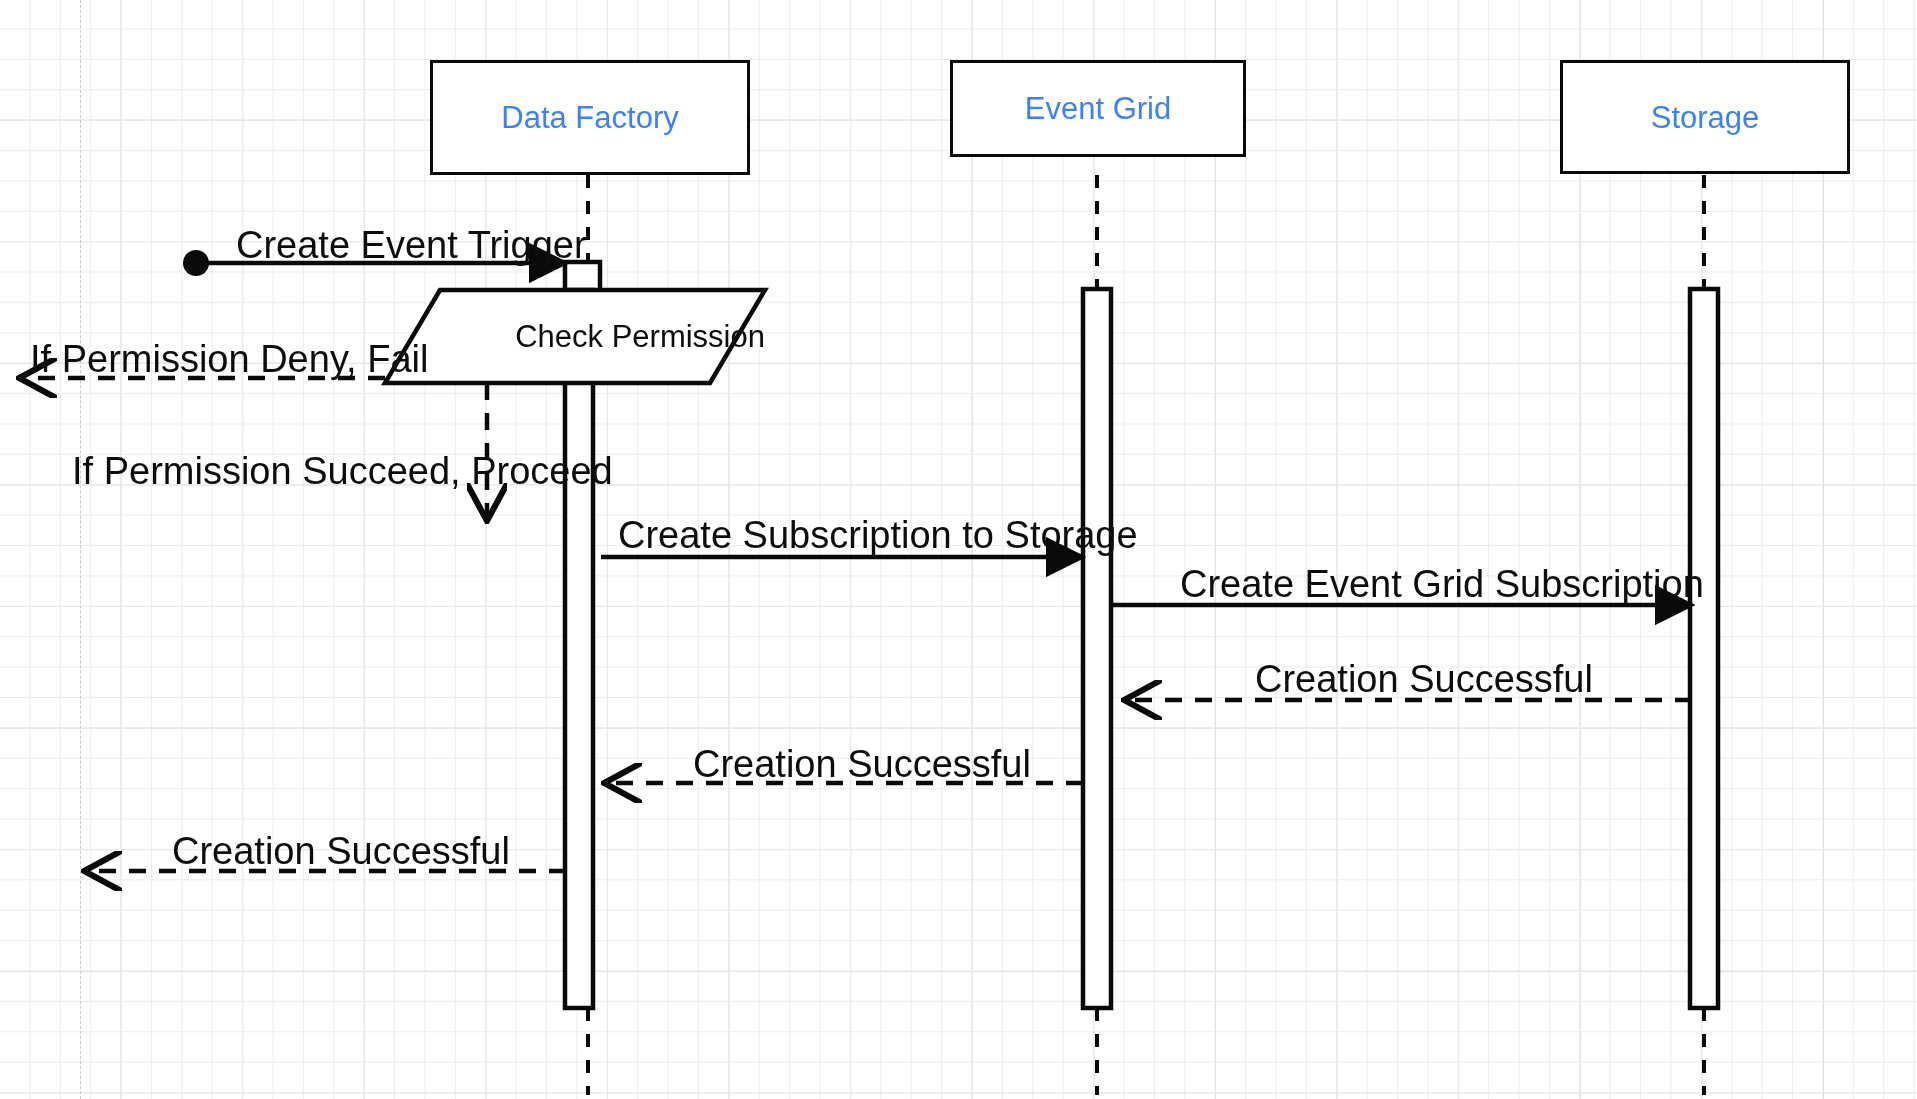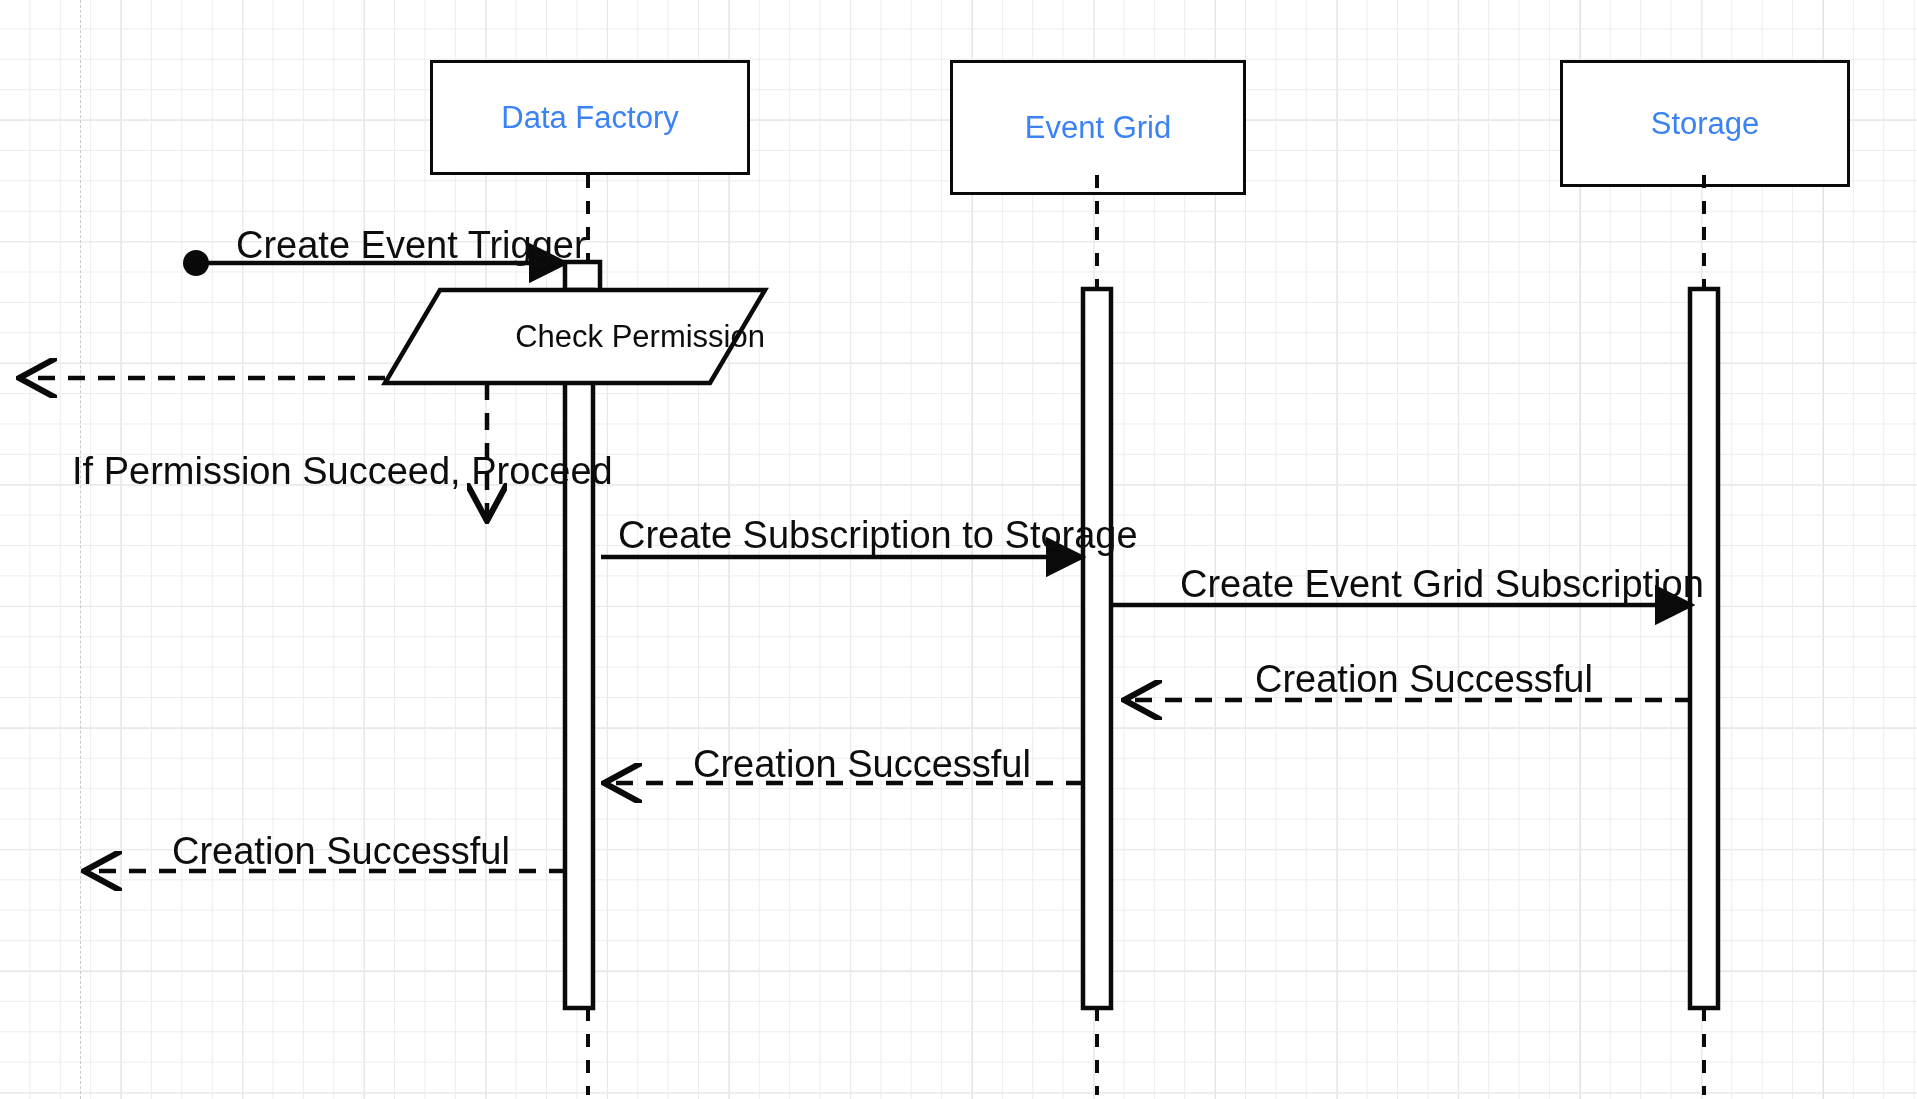--- a/index.html
+++ b/index.html
@@ -83,25 +83,25 @@
 <body>
 
 <div id="canvas">
 
   <div class="page-guide" style="left:80px;"></div>
 
   <div class="lifeline-box" style="left:430px; top:60px; width:320px; height:115px;">
     <span class="lifeline-box-label">Data Factory</span>
   </div>
 
-  <div class="lifeline-box" style="left:950px; top:60px; width:296px; height:135px;">
+  <div class="lifeline-box" style="left:950px; top:60px; width:296px; height:97px;">
     <span class="lifeline-box-label">Event Grid</span>
   </div>
 
-  <div class="lifeline-box" style="left:1560px; top:60px; width:290px; height:127px;">
+  <div class="lifeline-box" style="left:1560px; top:60px; width:290px; height:114px;">
     <span class="lifeline-box-label">Storage</span>
   </div>
 
   <svg id="diagram-svg" viewBox="0 0 1917 1099" xmlns="http://www.w3.org/2000/svg">
     <defs>
       <marker id="filled-arrow-r" viewBox="0 0 12 12" refX="11" refY="6" markerWidth="9" markerHeight="9" orient="auto-start-reverse">
         <path d="M 0 0 L 12 6 L 0 12 z" fill="#0a0a0a"></path>
       </marker>
       <marker id="open-arrow" viewBox="0 0 14 14" refX="12" refY="7" markerWidth="9" markerHeight="9" orient="auto-start-reverse">
         <path d="M 0 0 L 13 7 L 0 14" fill="none" stroke="#0a0a0a" stroke-width="2.1" stroke-linecap="square" stroke-linejoin="miter"></path>
@@ -144,20 +144,21 @@
 
     <line x1="566" y1="871" x2="87" y2="871" stroke="#0a0a0a" stroke-width="4.5" stroke-dasharray="17 13" marker-end="url(#open-arrow)"></line>
   </svg>
 
   <div class="note-shape" style="left:385px; top:290px; width:380px; height:93px;">
     <span class="note-label">Check Permission</span>
   </div>
 
   <div class="msg-label" style="left:236px; top:226px;">Create Event Trigger</div>
 
+  <div class="msg-label" style="left:30px; top:340px;">If Permission Deny, Fail</div>
 
   <div class="msg-label" style="left:72px; top:452px;">If Permission Succeed, Proceed</div>
 
   <div class="msg-label" style="left:618px; top:516px;">Create Subscription to Storage</div>
 
   <div class="msg-label" style="left:1180px; top:565px;">Create Event Grid Subscription</div>
 
   <div class="msg-label" style="left:1255px; top:660px;">Creation Successful</div>
 
   <div class="msg-label" style="left:693px; top:745px;">Creation Successful</div>

